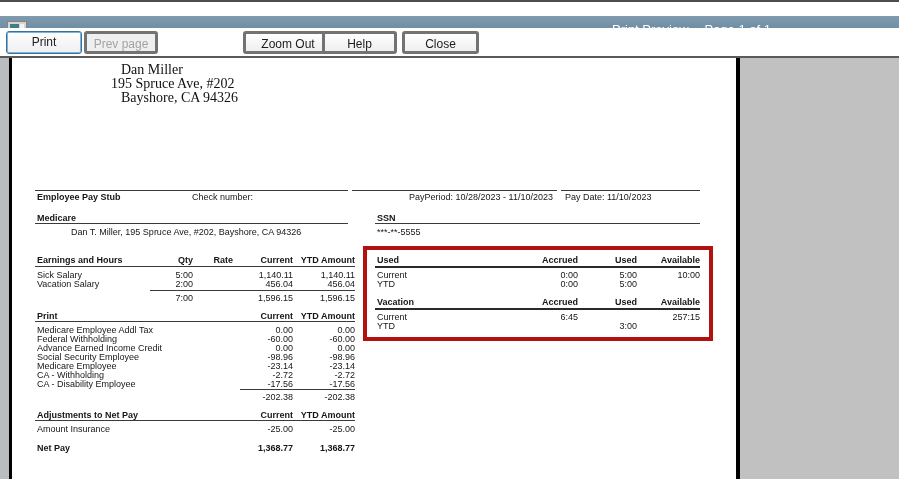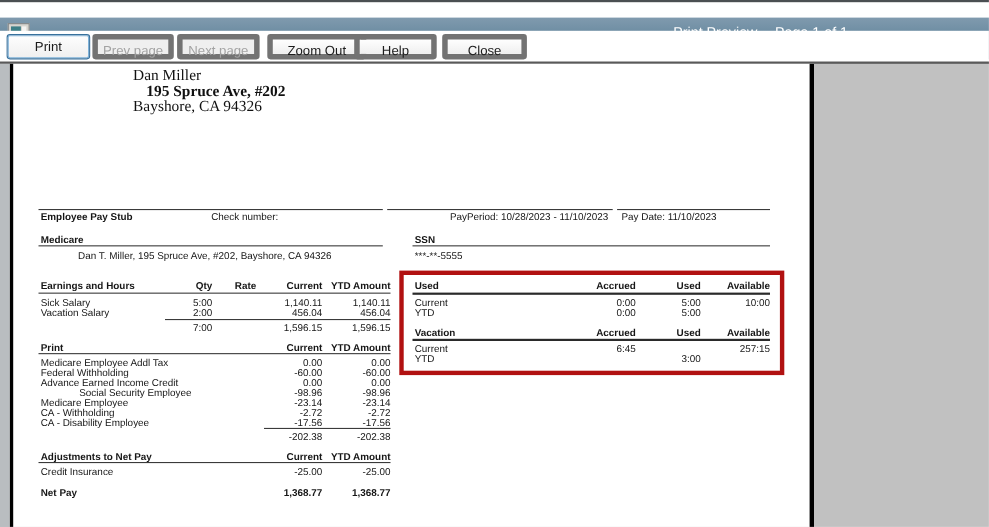--- a/index.html
+++ b/index.html
@@ -13,21 +13,21 @@
   .app-icon { position:absolute; left:7px; top:5px; width:20px; height:16px;
     background:#d8d5cf; border:1px solid #7f8487; }
   .app-icon .teal { position:absolute; left:2px; top:2px; width:9px; height:10px; background:#3e7f86; }
   .app-icon .teal-b { position:absolute; left:2px; top:9px; width:9px; height:3px; background:#235c55; }
   .app-icon .strip { position:absolute; right:2px; top:2px; width:4px; height:10px; background:#f4f3f1; }
   .wtitle { position:absolute; left:612px; top:6px; color:#ffffff; font-size:13px; white-space:nowrap; }
 
   
   .toolbar { position:absolute; left:0; top:28px; width:899px; height:28px; background:#ffffff; }
   .tbtn { position:absolute; top:3px; height:23px; background:linear-gradient(#fefefe,#efefef);
-    border:5px solid #737373; border-radius:3px; font-size:12px; color:#1c1c1c;
+    border:3px solid #737373; border-radius:3px; font-size:12px; color:#1c1c1c;
     text-align:center; line-height:21px; cursor:default; }
   .tbtn.focused { border:1px solid #39719c; box-shadow:0 0 0 1px #7fb2d9 inset; }
   .tbtn.disabled { color:#a3a3a3; background:#efefef; }
 
   
   .preview { position:absolute; left:0; top:56px; width:899px; height:423px;
     background:#c1c1c1; border-top:2px solid #5a5a5a; }
   .left-strip { position:absolute; left:0; top:0; width:9px; height:100%; background:#b9bdc0; }
   .page { position:absolute; left:9px; top:0; width:731px; height:100%; background:#ffffff;
     border-left:3px solid #000; border-right:4px solid #000; }
@@ -54,33 +54,32 @@
       <span class="teal"></span>
       <span class="teal-b"></span>
       <span class="strip"></span>
     </div>
     <div class="wtitle">Print Preview -- Page 1 of 1</div>
   </div>
 
   <div class="toolbar">
     <button class="tbtn focused" style="left:6px;width:76px;">Print</button>
     <button class="tbtn disabled" style="left:84px;width:74px;">Prev page</button>
-    <button class="tbtn disabled" style="left:161px;width:75px;">Next page</button>
     <button class="tbtn" style="left:243px;width:90px;">Zoom Out</button>
     <button class="tbtn" style="left:322px;width:75px;">Help</button>
     <button class="tbtn" style="left:402px;width:77px;">Close</button>
   </div>
 
   <div class="preview">
     <div class="left-strip"></div>
 
     <div class="page">
 
       <div class="addr" style="left:61px;top:4px;">Dan Miller</div>
-      <div class="addr" style="left:73px;top:18px;font-weight:bold;">195 Spruce Ave, #202</div>
+      <div class="addr" style="left:51px;top:18px;">195 Spruce Ave, #202</div>
       <div class="addr" style="left:61px;top:32px;">Bayshore, CA 94326</div>
 
       <div class="rule" style="left:23px;top:132px;width:313px;"></div>
       <div class="rule" style="left:340px;top:132px;width:205px;"></div>
       <div class="rule" style="left:549px;top:132px;width:139px;"></div>
 
       <div class="c b" style="left:25px;top:134px;">Employee Pay Stub</div>
       <div class="c" style="left:180px;top:134px;">Check number:</div>
       <div class="c" style="left:371px;top:134px;padding-left:26px;">PayPeriod: 10/28/2023 - 11/10/2023</div>
       <div class="c" style="left:553px;top:134px;">Pay Date: 11/10/2023</div>
@@ -121,42 +120,42 @@
 
       <div class="c" style="left:25px;top:267px;">Medicare Employee Addl Tax</div>
       <div class="c num" style="left:221px;top:267px;width:60px;">0.00</div>
       <div class="c num" style="left:283px;top:267px;width:60px;">0.00</div>
       <div class="c" style="left:25px;top:276px;">Federal Withholding</div>
       <div class="c num" style="left:221px;top:276px;width:60px;">-60.00</div>
       <div class="c num" style="left:283px;top:276px;width:60px;">-60.00</div>
       <div class="c" style="left:25px;top:285px;">Advance Earned Income Credit</div>
       <div class="c num" style="left:221px;top:285px;width:60px;">0.00</div>
       <div class="c num" style="left:283px;top:285px;width:60px;">0.00</div>
-      <div class="c" style="left:25px;top:294px;margin-left:35px;">Social Security Employee</div>
+      <div class="c" style="left:25px;top:294px;">Social Security Employee</div>
       <div class="c num" style="left:221px;top:294px;width:60px;">-98.96</div>
       <div class="c num" style="left:283px;top:294px;width:60px;">-98.96</div>
       <div class="c" style="left:25px;top:303px;">Medicare Employee</div>
       <div class="c num" style="left:221px;top:303px;width:60px;">-23.14</div>
       <div class="c num" style="left:283px;top:303px;width:60px;">-23.14</div>
       <div class="c" style="left:25px;top:312px;">CA - Withholding</div>
       <div class="c num" style="left:221px;top:312px;width:60px;">-2.72</div>
       <div class="c num" style="left:283px;top:312px;width:60px;">-2.72</div>
       <div class="c" style="left:25px;top:321px;">CA - Disability Employee</div>
       <div class="c num" style="left:221px;top:321px;width:60px;">-17.56</div>
       <div class="c num" style="left:283px;top:321px;width:60px;">-17.56</div>
 
       <div class="rule" style="left:228px;top:331px;width:115px;"></div>
       <div class="c num" style="left:221px;top:334px;width:60px;">-202.38</div>
       <div class="c num" style="left:283px;top:334px;width:60px;">-202.38</div>
 
       <div class="c b" style="left:25px;top:352px;">Adjustments to Net Pay</div>
       <div class="c b num" style="left:221px;top:352px;width:60px;">Current</div>
       <div class="c b num" style="left:273px;top:352px;width:70px;">YTD Amount</div>
       <div class="rule" style="left:23px;top:362px;width:320px;"></div>
-      <div class="c" style="left:25px;top:366px;">Credit Insurance</div>
+      <div class="c" style="left:25px;top:366px;">Amount Insurance</div>
       <div class="c num" style="left:221px;top:366px;width:60px;">-25.00</div>
       <div class="c num" style="left:283px;top:366px;width:60px;">-25.00</div>
 
       <div class="c b" style="left:25px;top:385px;">Net Pay</div>
       <div class="c b num" style="left:221px;top:385px;width:60px;">1,368.77</div>
       <div class="c b num" style="left:283px;top:385px;width:60px;">1,368.77</div>
 
       <div class="c b" style="left:365px;top:197px;">Used</div>
       <div class="c b num" style="left:506px;top:197px;width:60px;">Accrued</div>
       <div class="c b num" style="left:565px;top:197px;width:60px;">Used</div>

